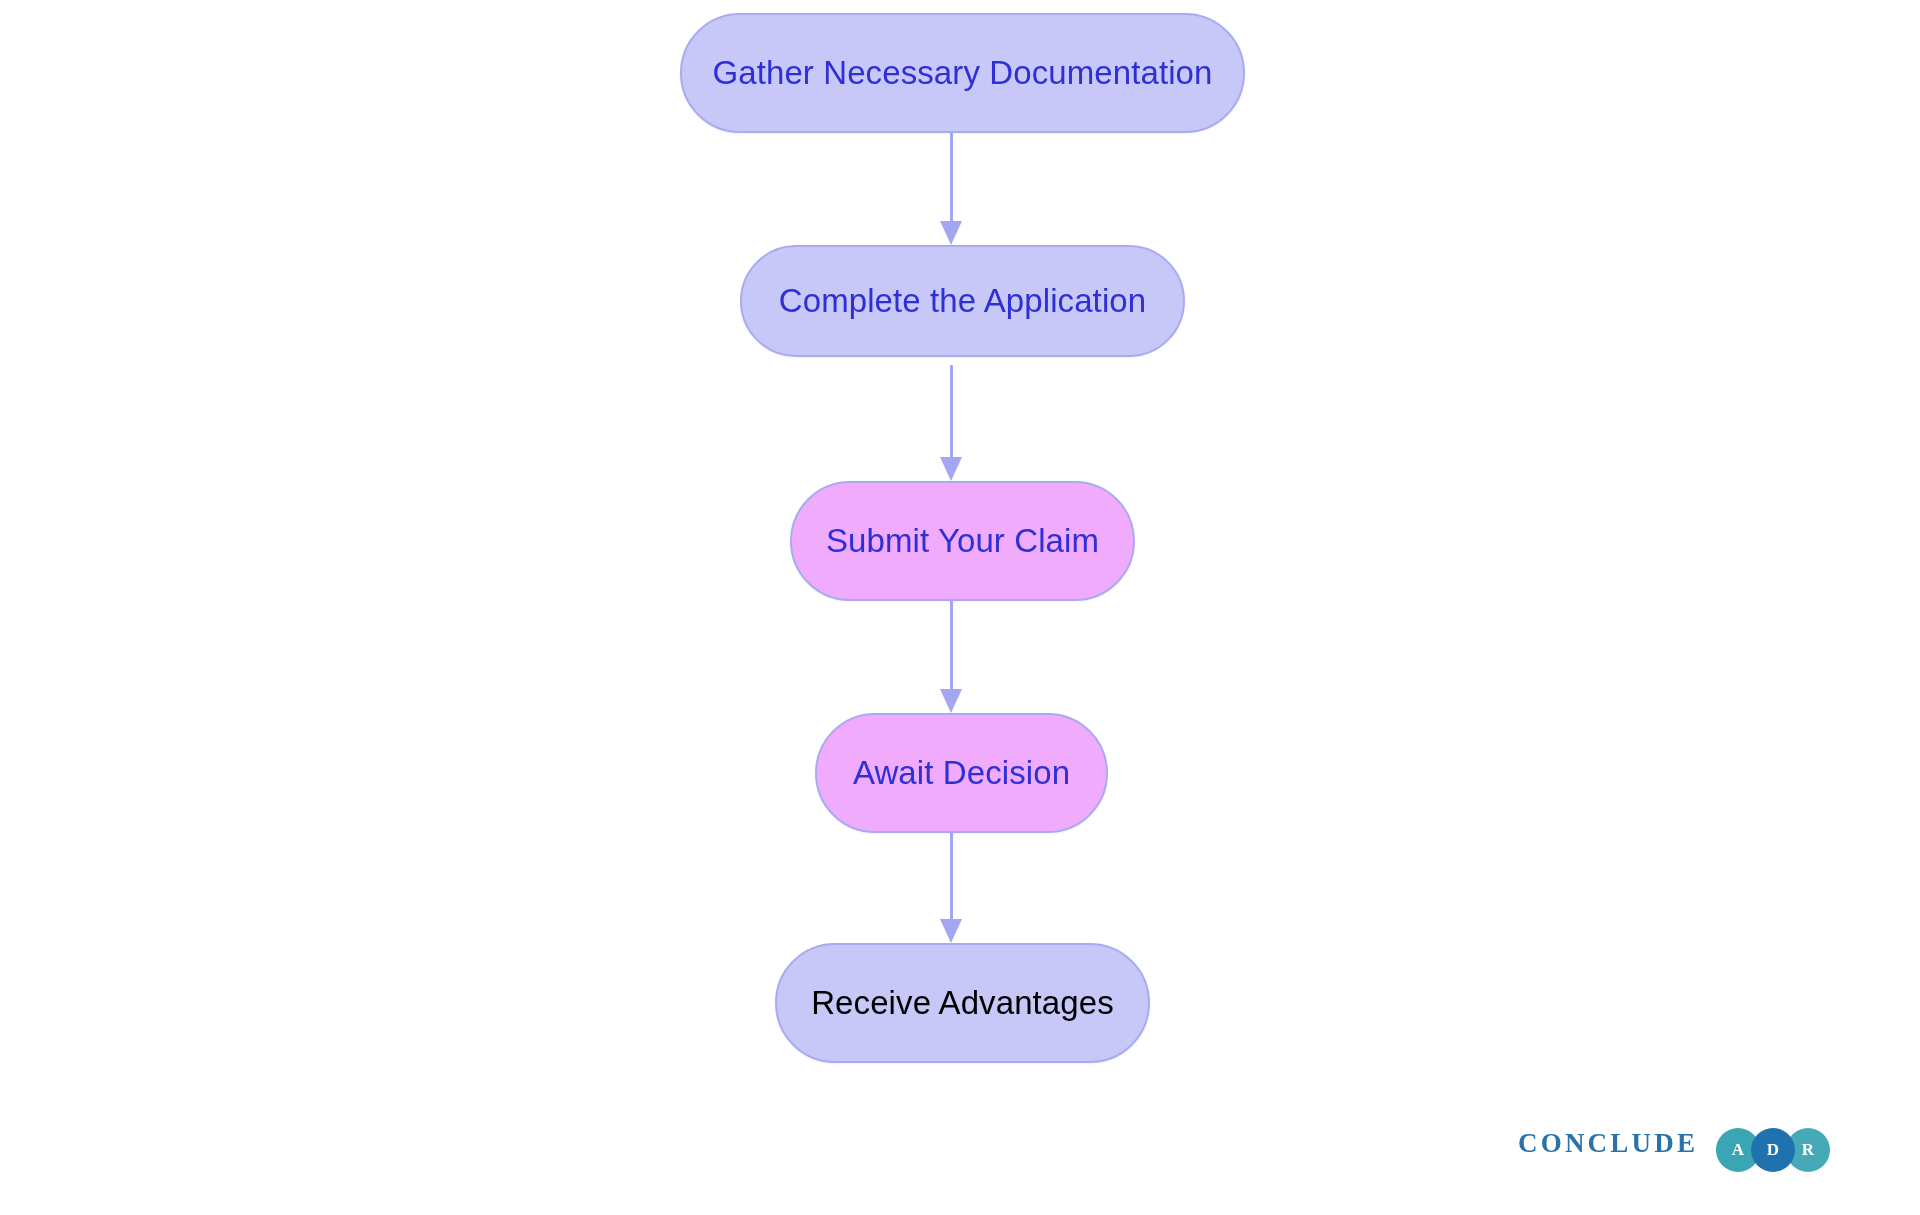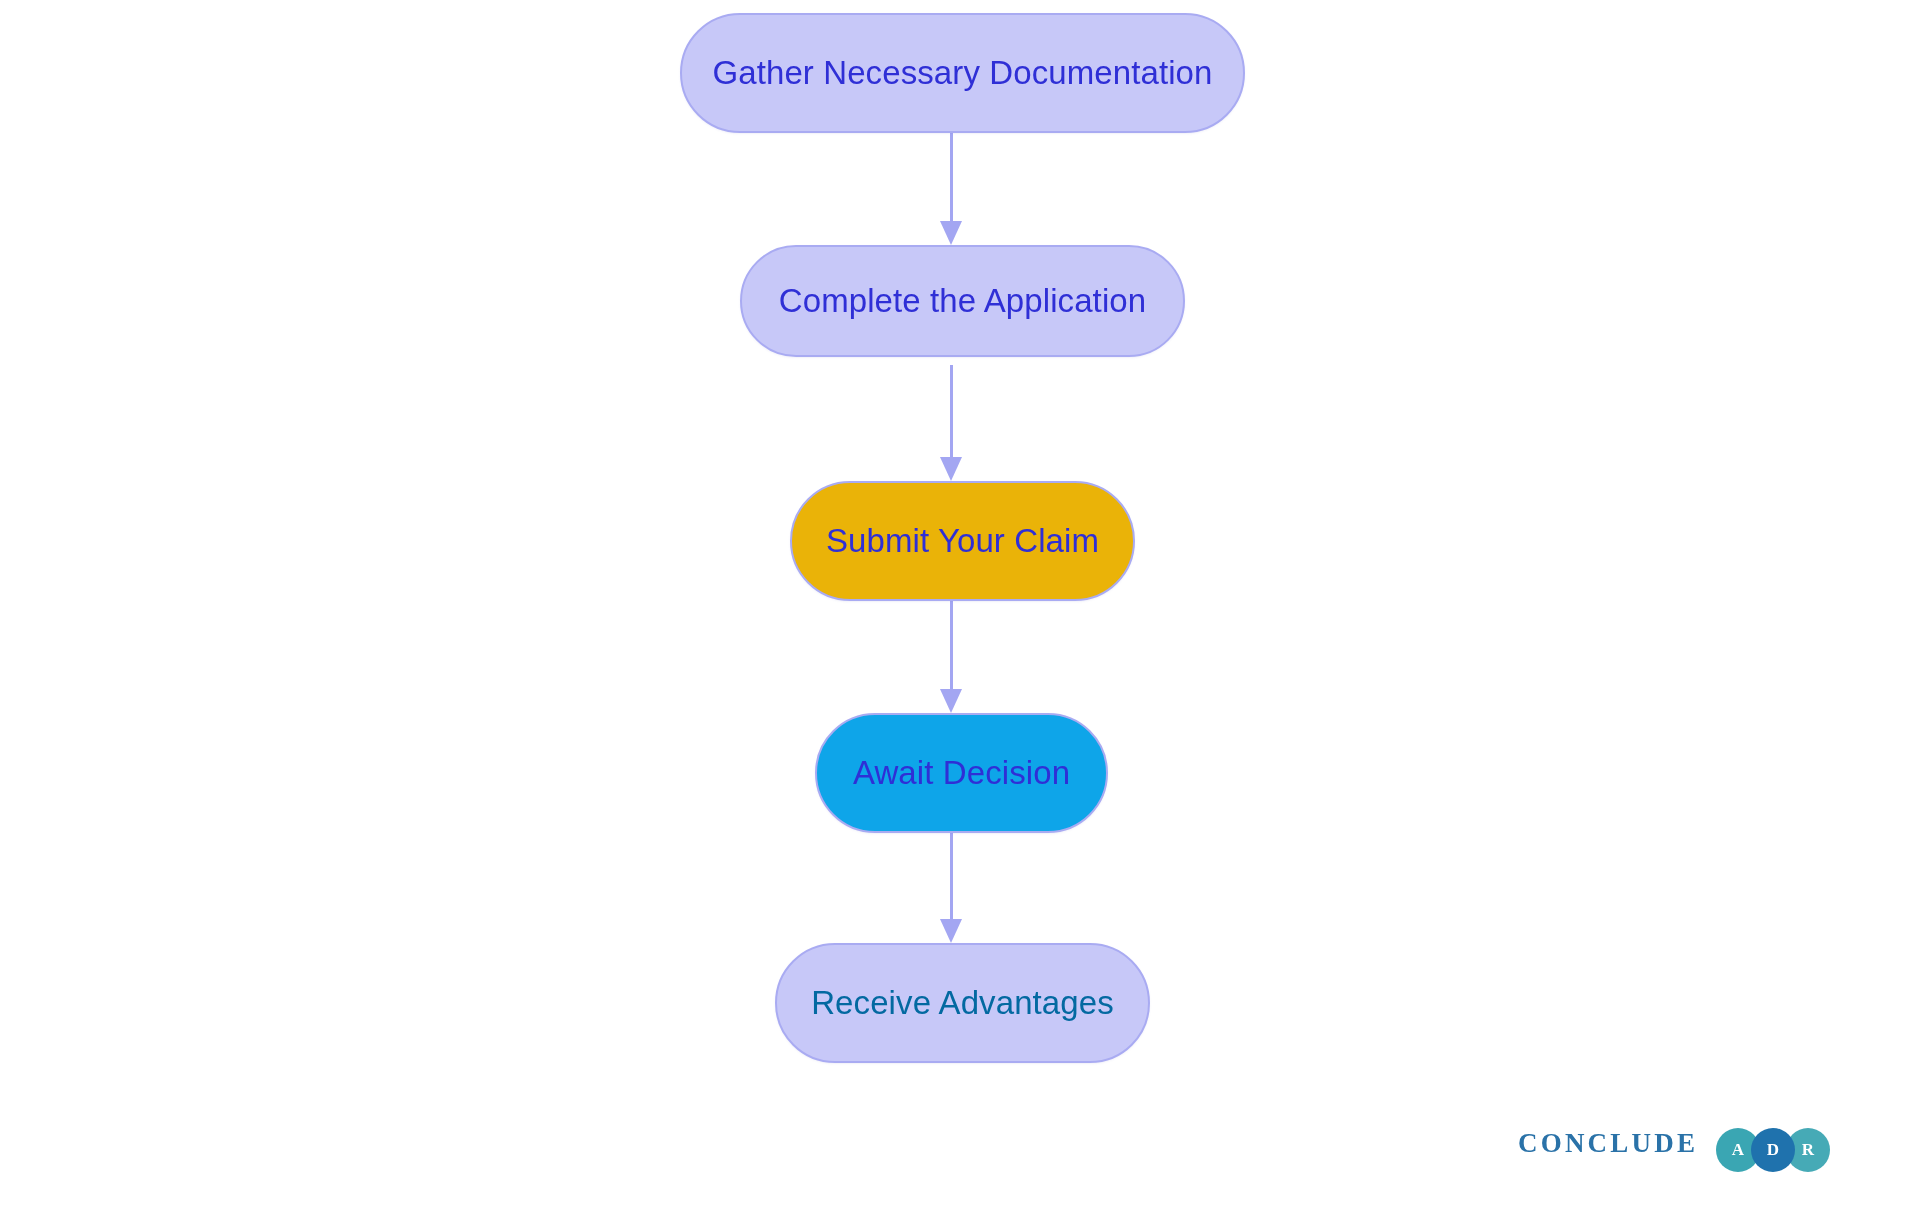--- a/index.html
+++ b/index.html
@@ -128,28 +128,28 @@
     <div class="conn-line" style="background: rgb(163, 166, 242);"></div>
     <div class="conn-head" style="border-top-color: rgb(163, 166, 242);"></div>
   </div>
 
   <div class="flow-node" style="left: 680px; top: 13px; width: 565px; height: 120px; background: rgb(199, 200, 248); border-color: rgb(169, 171, 242);">
     <span class="node-label" style="color: rgb(47, 47, 214);">Gather Necessary Documentation</span>
   </div>
   <div class="flow-node" style="left: 740px; top: 245px; width: 445px; height: 112px; background: rgb(199, 200, 248); border-color: rgb(169, 171, 242);">
     <span class="node-label" style="color: rgb(47, 47, 214);">Complete the Application</span>
   </div>
-  <div class="flow-node" style="left: 790px; top: 481px; width: 345px; height: 120px; background: #eab308; border-color: rgb(169, 171, 242);">
+  <div class="flow-node" style="left: 790px; top: 481px; width: 345px; height: 120px; background: #f0abfc; border-color: rgb(169, 171, 242);">
     <span class="node-label" style="color: rgb(47, 47, 214);">Submit Your Claim</span>
   </div>
-  <div class="flow-node" style="left: 815px; top: 713px; width: 293px; height: 120px; background: #0ea5e9; border-color: rgb(169, 171, 242);">
+  <div class="flow-node" style="left: 815px; top: 713px; width: 293px; height: 120px; background: #f0abfc; border-color: rgb(169, 171, 242);">
     <span class="node-label" style="color: rgb(47, 47, 214);">Await Decision</span>
   </div>
   <div class="flow-node" style="left: 775px; top: 943px; width: 375px; height: 120px; background: rgb(199, 200, 248); border-color: rgb(169, 171, 242);">
-    <span class="node-label" style="color: #0369a1;">Receive Advantages</span>
+    <span class="node-label" style="color: #000000;">Receive Advantages</span>
   </div>
 
 </div>
 
 <div id="brand-logo">
   <span class="brand-word" style="color: rgb(42, 114, 168);">CONCLUDE</span>
   <span class="brand-marks">
     <span class="brand-circle c-a" style="background: rgb(58, 166, 179);">A</span>
     <span class="brand-circle c-d" style="background: rgb(31, 114, 173);">D</span>
     <span class="brand-circle c-r" style="background: rgb(70, 170, 182);">R</span>

